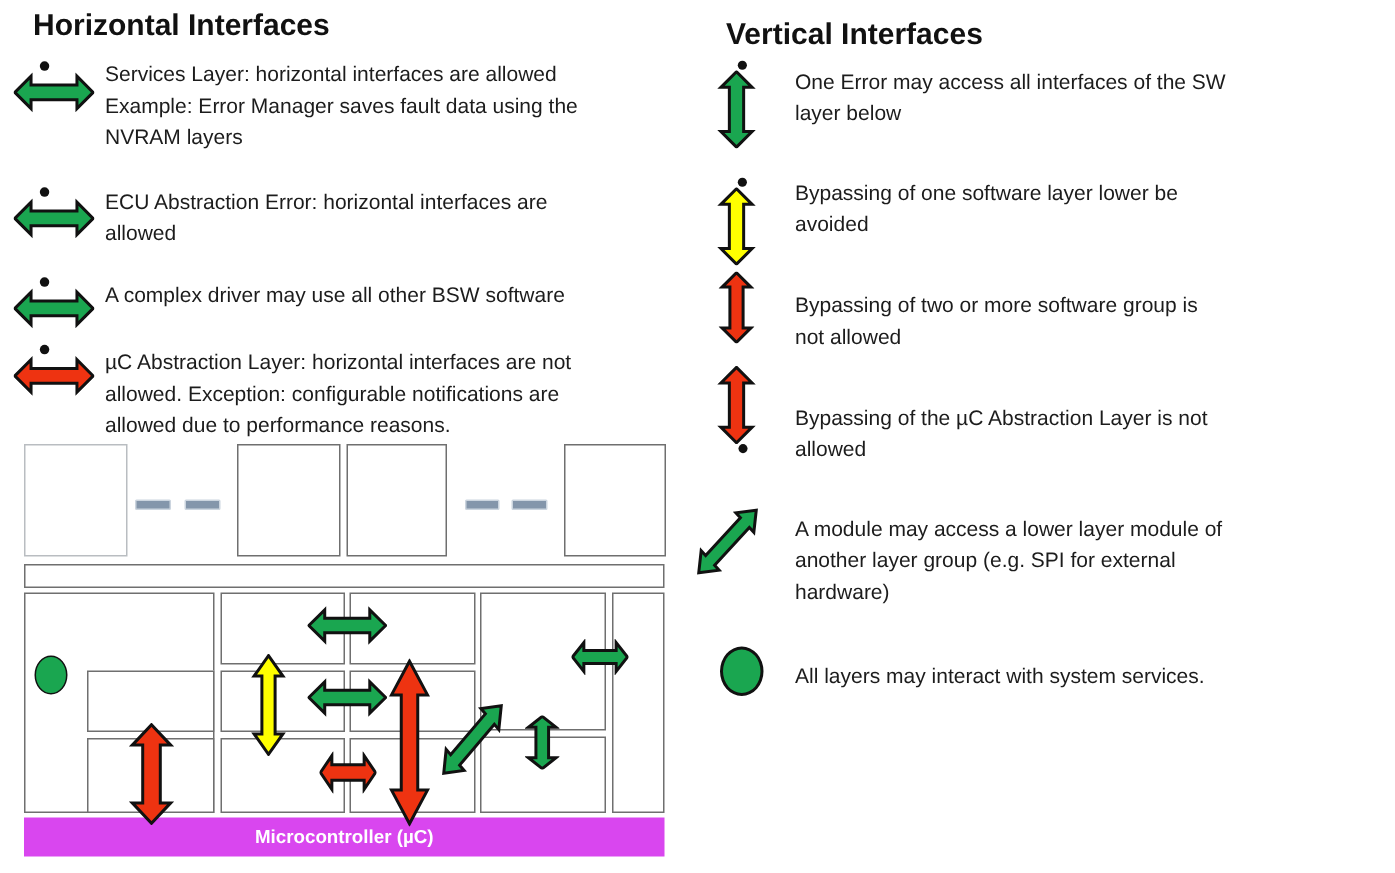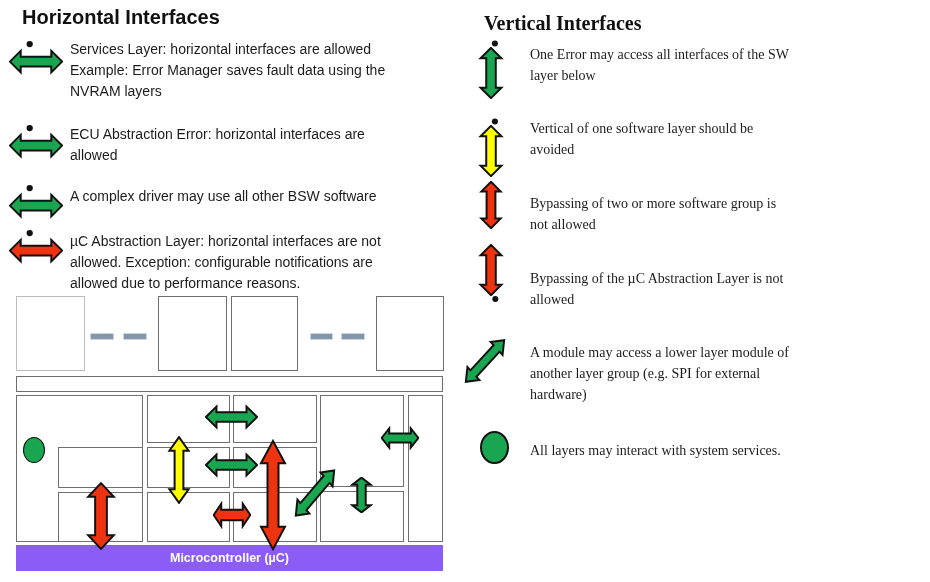--- a/index.html
+++ b/index.html
@@ -3,33 +3,33 @@
 <meta charset="utf-8">
 <style>
   :root{
     --green:#1aa650; --red:#ee3311; --yellow:#ffff00; --dash:#8496ab; --border:#6f6f6f;
   }
   *{margin:0;padding:0;box-sizing:border-box;}
   body{background:#fff;font-family:"Liberation Sans",sans-serif;color:#1a1a1a;}
   .canvas{position:relative;width:930px;height:582px;background:#fff;overflow:hidden;}
   .pane{position:absolute;top:0;height:479px;}
   .pane-left{left:0;width:465px;}
-  .pane-right{left:460px;width:470px;font-family:Liberation Serif, serif;}
+  .pane-right{left:460px;width:470px;}
   .pane-title{position:absolute;font-size:20px;font-weight:bold;color:#111;white-space:pre;}
   .legend-row{position:absolute;}
   .legend-icon{position:absolute;display:block;}
   .legend-text{position:absolute;font-size:14px;line-height:21px;white-space:pre;color:#1c1c1c;}
   .circle-icon{position:absolute;border:2px solid #111;border-radius:50%;background:var(--green);}
   
   .diagram{position:absolute;left:16px;top:296px;width:428px;height:276px;}
   .dbox{position:absolute;background:#fff;border:1.5px solid var(--border);}
   .dbox.light{border-color:#b9bdc1;}
   .dash{position:absolute;background:var(--dash);border:1px solid #ccd5df;border-radius:1px;}
   .ellipse{position:absolute;background:var(--green);border:1.5px solid #111;border-radius:50%;z-index:4;}
-  .mcu{position:absolute;background:#8b5cf6;display:flex;align-items:center;justify-content:center;z-index:2;text-align:right;}
+  .mcu{position:absolute;background:#d946ef;display:flex;align-items:center;justify-content:center;z-index:2;text-align:right;}
   .mcu-label{color:#fff;font-weight:bold;font-size:12.5px;white-space:pre;}
   .arrow{position:absolute;z-index:6;overflow:visible;}
   .ic-green{fill:var(--green);} .ic-red{fill:var(--red);} .ic-yellow{fill:var(--yellow);}
   .arrow-path{stroke:#111;stroke-width:2;}
   .dot{fill:#111;stroke:none;}
   svg{display:block;}
 </style>
 </head>
 <body>
 
@@ -163,21 +163,21 @@
       </svg>
       <div class="legend-text" style="left:70px;top:44px">One Error may access all interfaces of the SW
 layer below</div>
     </div>
 
     <div class="legend-row">
       <svg class="legend-icon ic-yellow" style="left:18px;top:118px" width="26" height="59" viewBox="0 0 30 68">
         <circle class="dot" cx="19.5" cy="4" r="3.5"></circle>
           <use href="#sym-varrow" y="8" width="30" height="60"></use>
       </svg>
-      <div class="legend-text" style="left:70px;top:118px">Vertical of one software layer should be
+      <div class="legend-text" style="left:70px;top:118px">Bypassing of one software layer lower be
 avoided</div>
     </div>
 
     <div class="legend-row">
       <svg class="legend-icon ic-red" style="left:18px;top:181px" width="26" height="48" viewBox="0 0 30 60">
         <use href="#sym-varrow" width="30" height="60"></use>
       </svg>
       <div class="legend-text" style="left:70px;top:193px">Bypassing of two or more software group is
 not allowed</div>
     </div>

